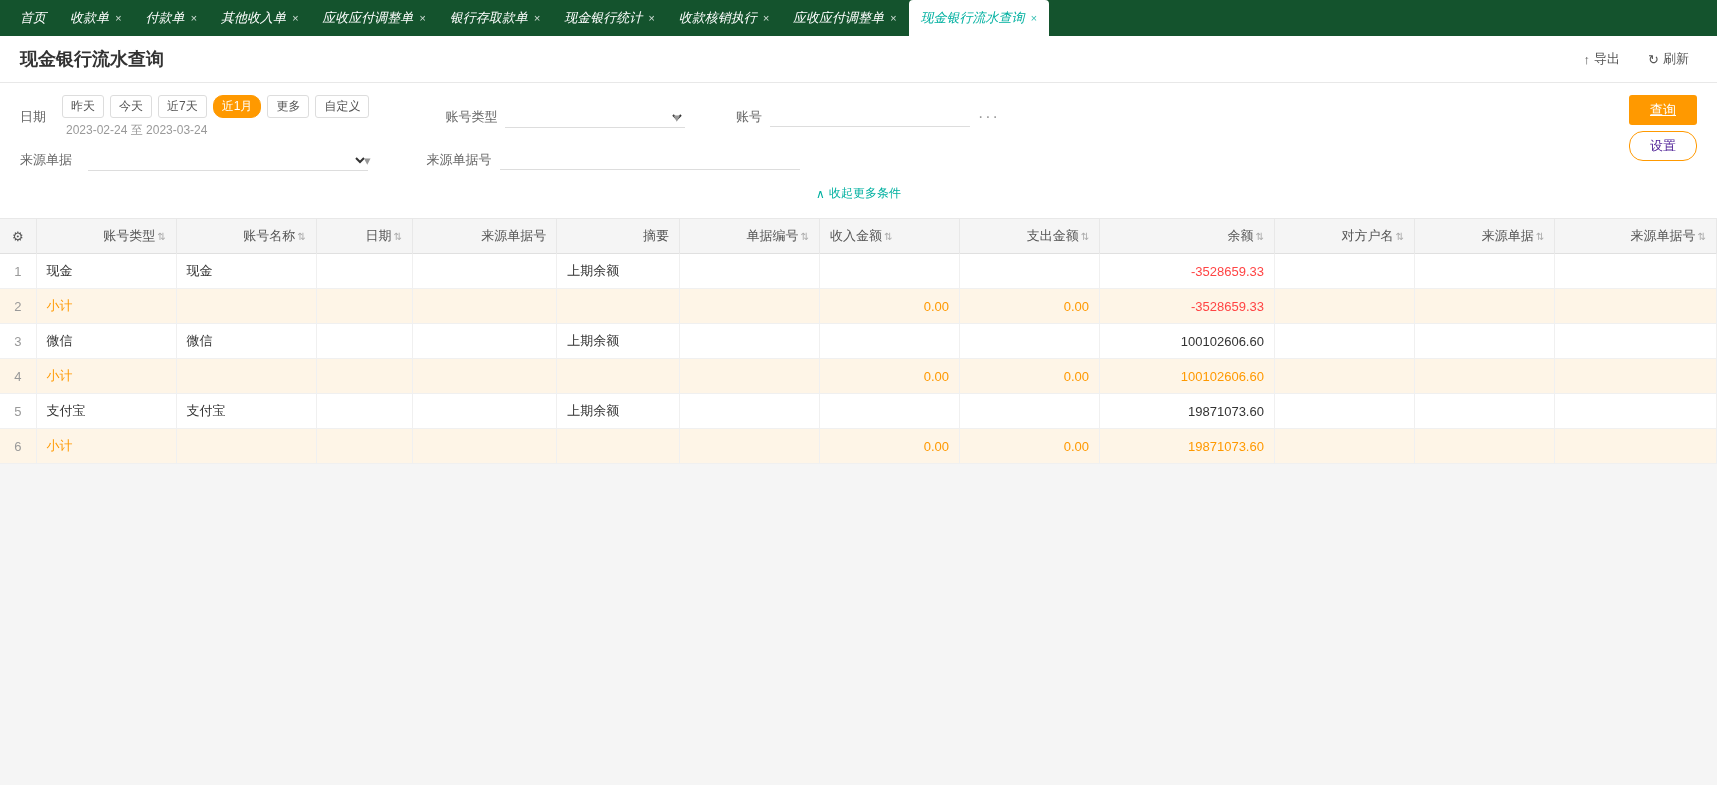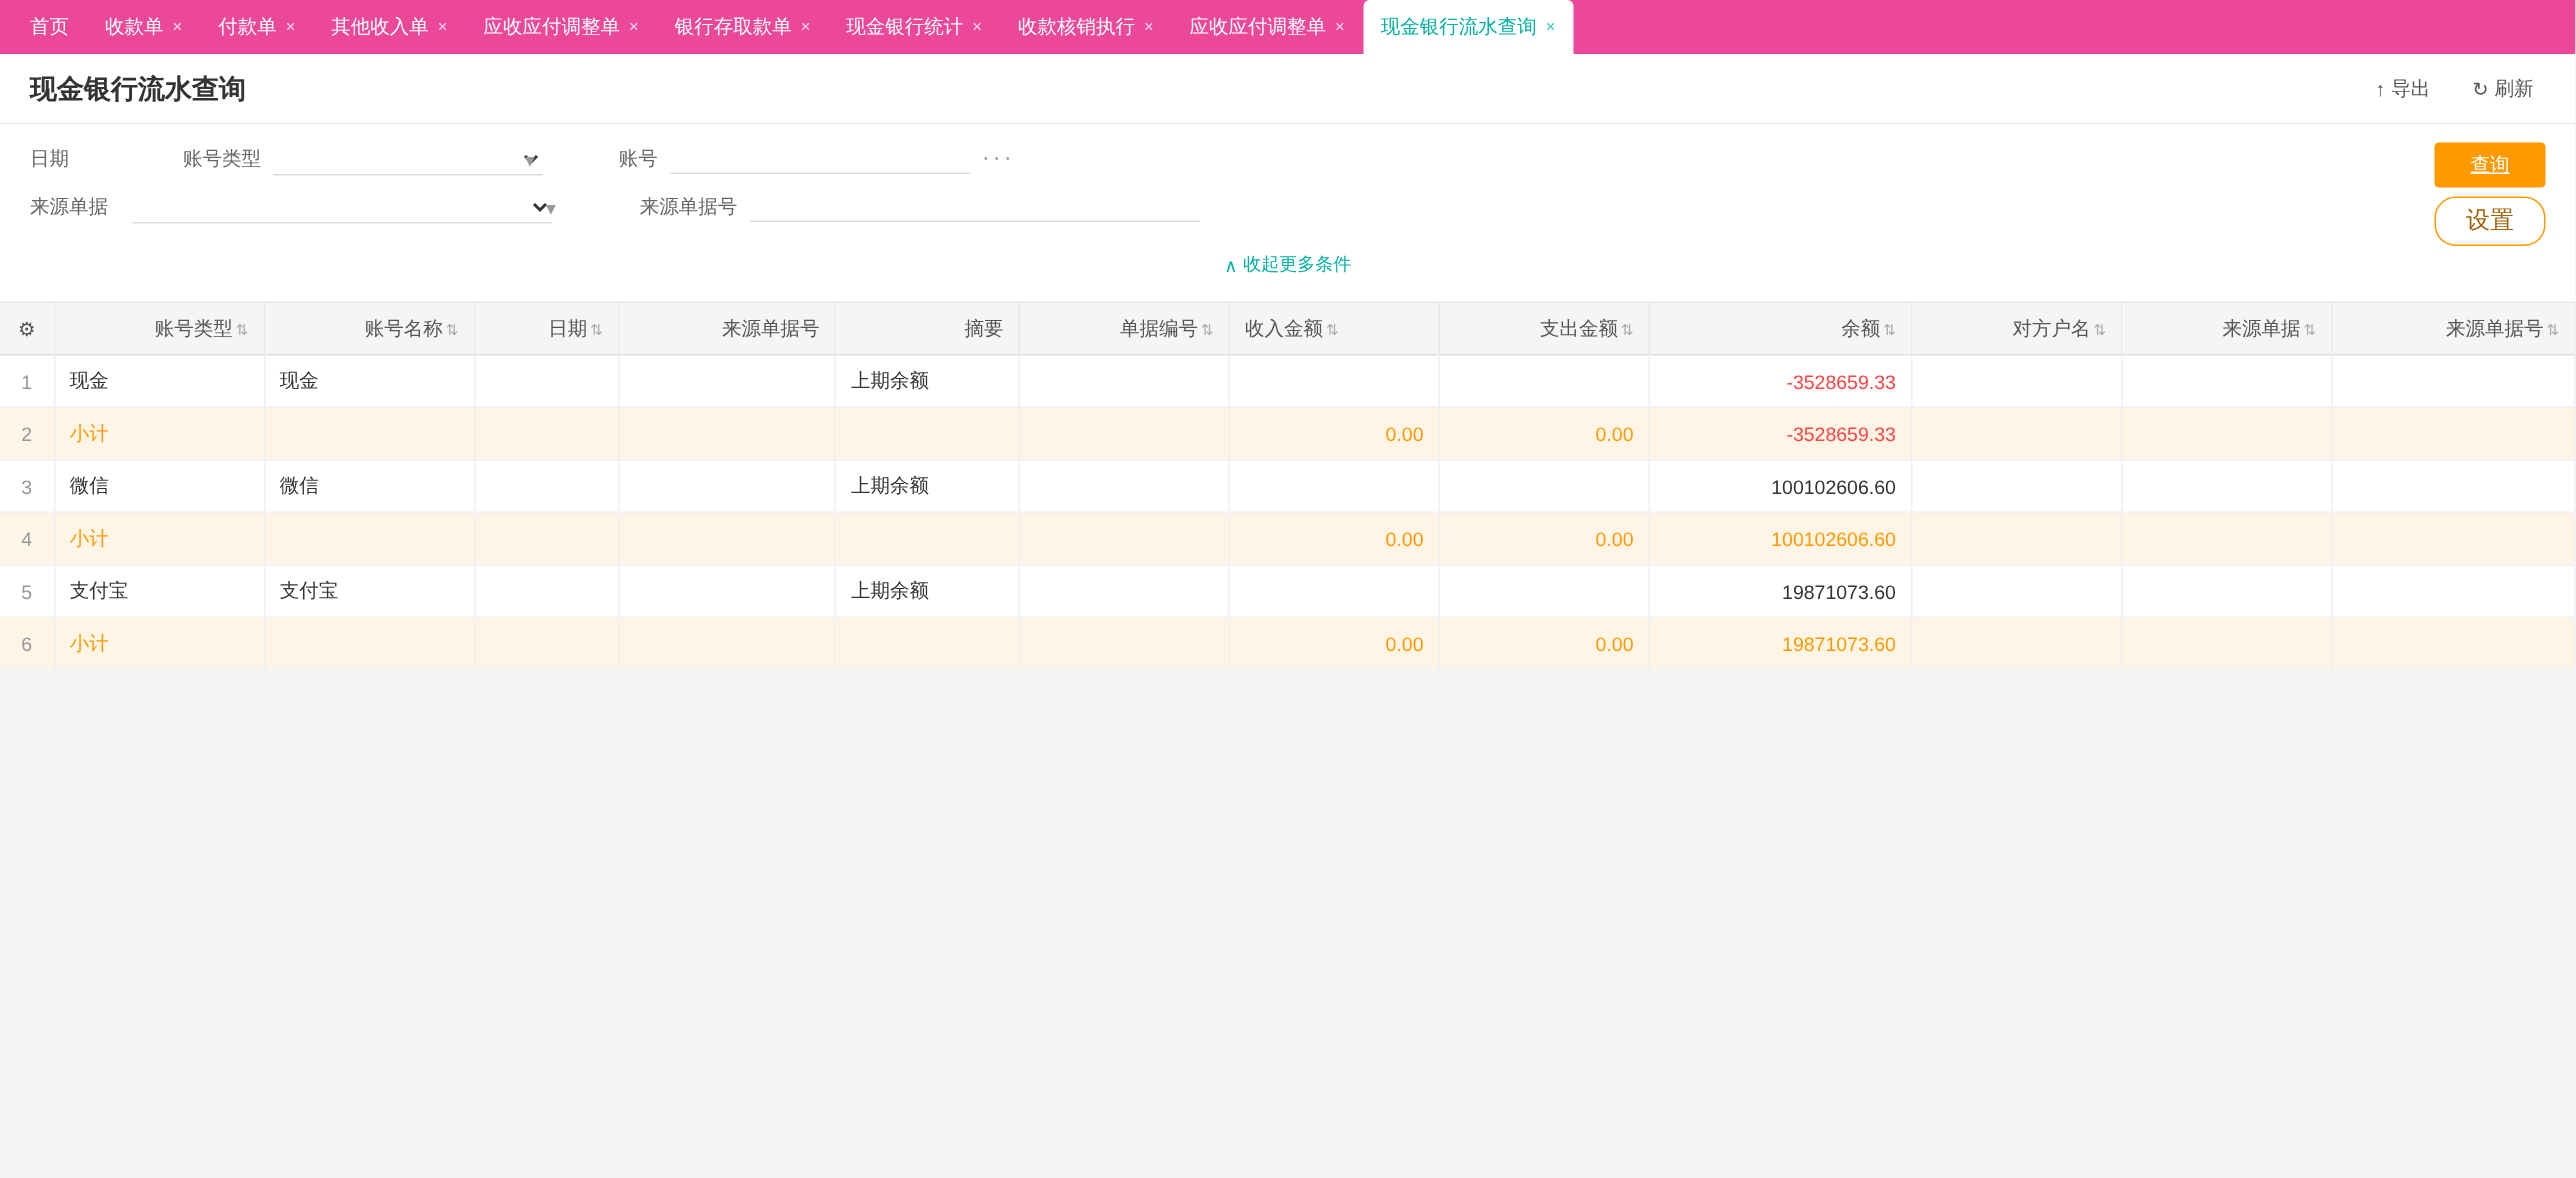--- a/index.html
+++ b/index.html
@@ -1,25 +1,26 @@
 <!DOCTYPE html>
 <html><head>
   <meta charset="utf-8">
   <style>
     * { box-sizing: border-box; margin: 0; padding: 0; }
     body { font-family: 'Microsoft YaHei', Arial, sans-serif; font-size: 13px; background: #f5f5f5; color: #333; }
 
     
     .top-nav {
-      background: #ec4899;
+      background: #14532d;
       display: flex;
       align-items: center;
       height: 36px;
       padding: 0 8px;
       overflow: hidden;
+      font-style: italic;
     }
     .nav-item {
       color: #fff;
       padding: 0 12px;
       height: 36px;
       line-height: 36px;
       cursor: pointer;
       white-space: nowrap;
       font-size: 13px;
       display: flex;
@@ -142,26 +143,26 @@
       color: #fff;
       border: none;
       padding: 6px 20px;
       border-radius: 3px;
       cursor: pointer;
       font-size: 13px;
       text-decoration: underline;
     }
     .settings-btn {
       background: #fff;
-      color: #a16207;
+      color: #4c1d95;
       border: 1px solid #f90;
       padding: 5px 20px;
       border-radius: 14px;
       cursor: pointer;
-      font-size: 16px;
+      font-size: 13px;
     }
     .right-btns {
       display: flex;
       flex-direction: column;
       gap: 6px;
       margin-left: auto;
     }
     .collapse-bar {
       text-align: center;
       color: #00b0a0;
@@ -302,20 +303,31 @@
     </button>
   </div>
 </div>
 
 <div class="filter-area">
   <div style="display:flex; gap:0; align-items:flex-start;">
     <div style="flex:1;">
 
       <div class="filter-row">
         <span class="filter-label">日期</span>
+        <div class="date-block">
+          <div class="date-options">
+            <button class="date-btn">昨天</button>
+            <button class="date-btn">今天</button>
+            <button class="date-btn">近7天</button>
+            <button class="date-btn active">近1月</button>
+            <button class="date-btn">更多</button>
+            <button class="date-btn">自定义</button>
+          </div>
+          <span class="date-range">2023-02-24 至 2023-03-24</span>
+        </div>
 
         <div style="margin-left:60px; display:flex; align-items:center; gap:8px;">
           <span class="filter-label">账号类型</span>
           <select class="filter-select">
             <option value=""></option>
           </select>
           <span style="color:#999; margin-left:-20px;">▾</span>
         </div>
 
         <div style="margin-left:40px; display:flex; align-items:center; gap:8px;">

